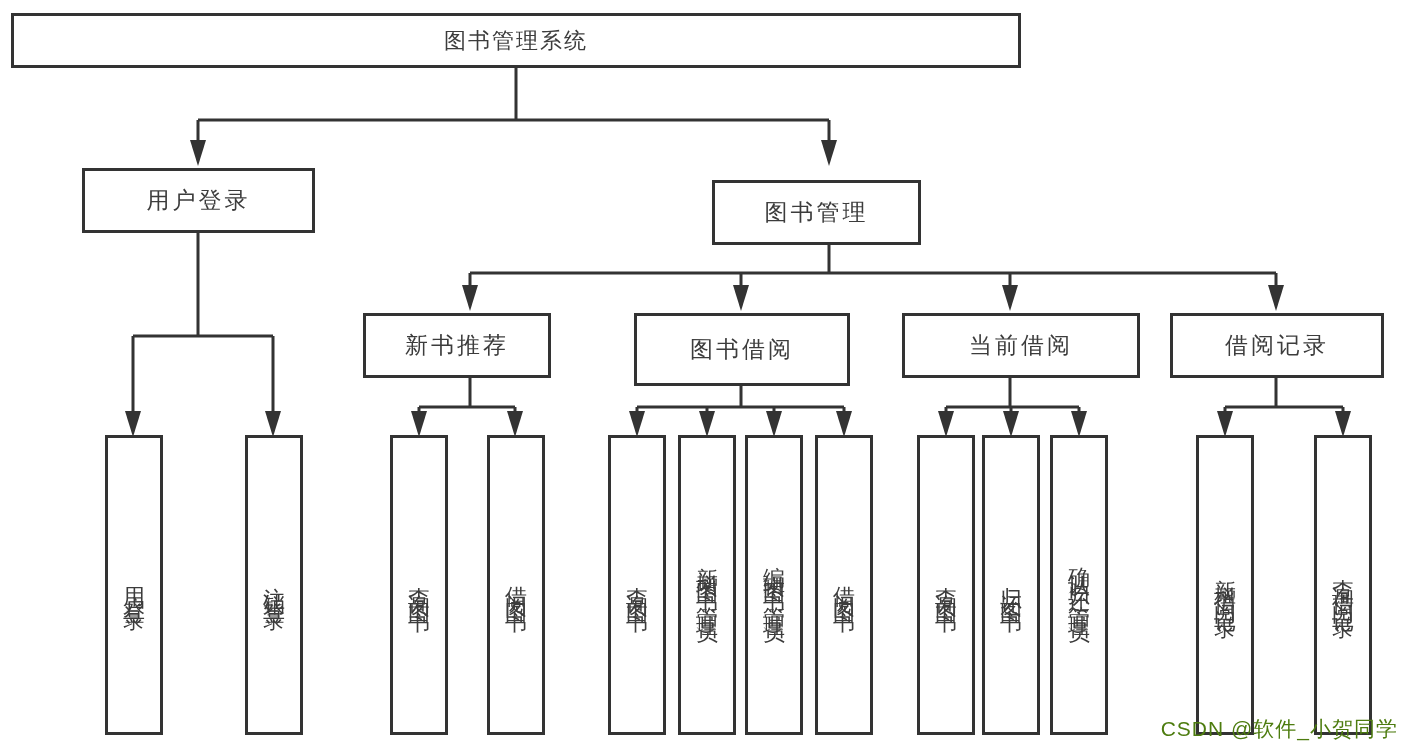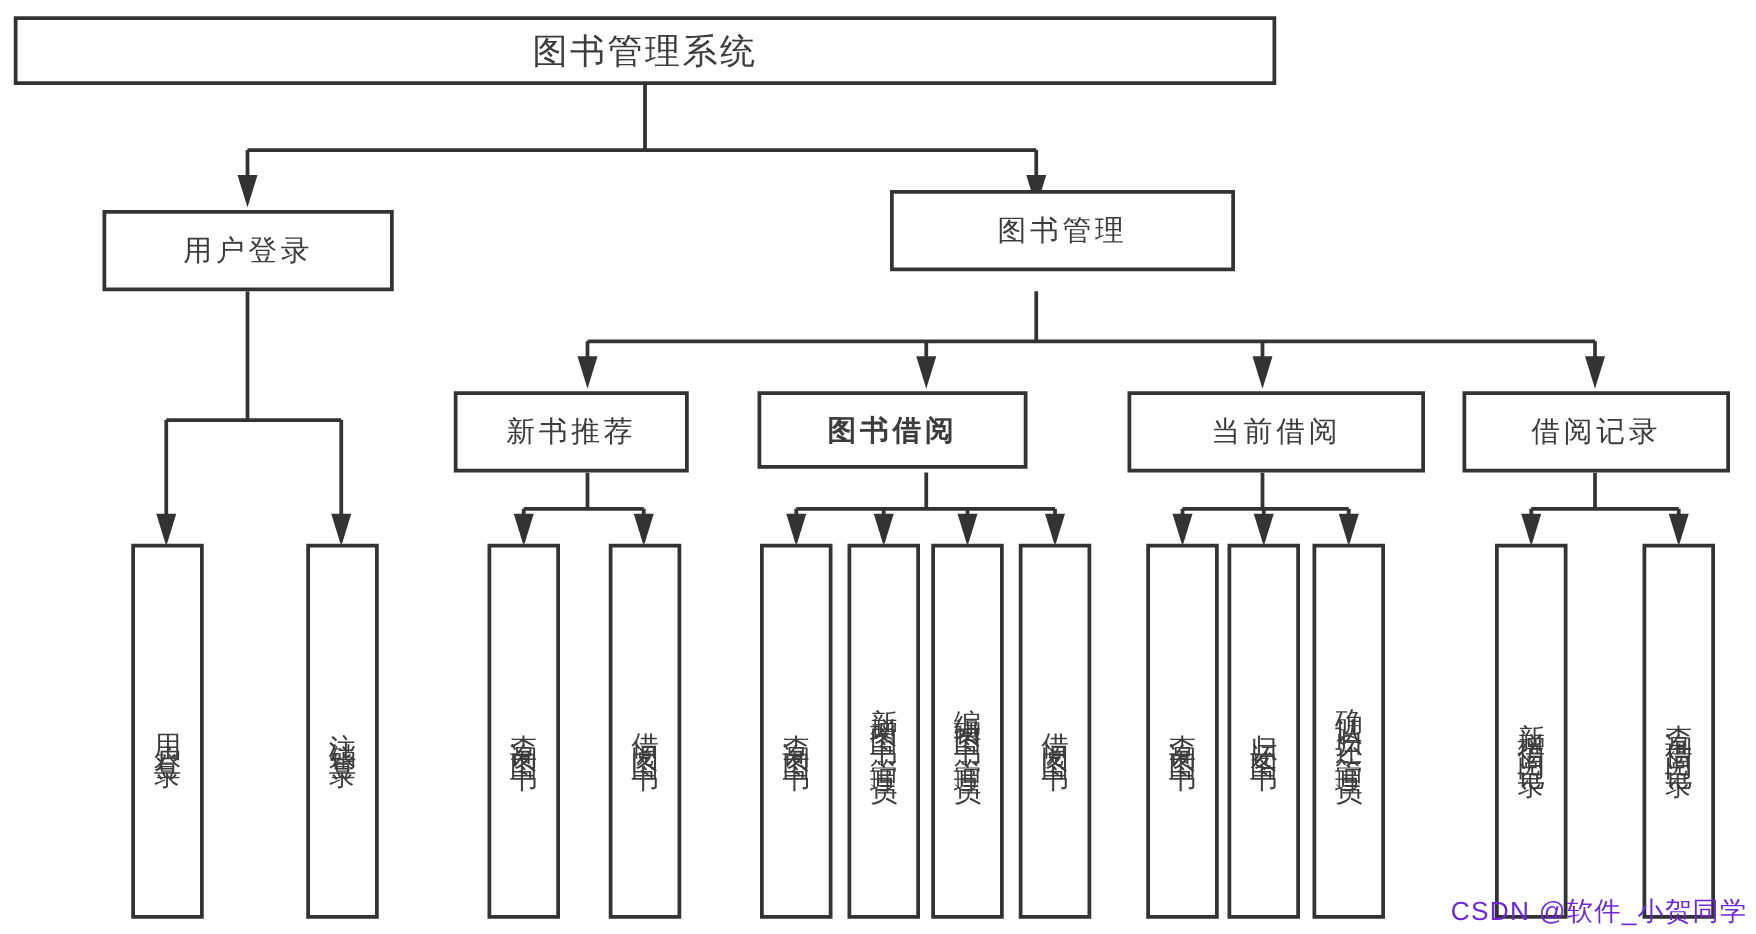--- a/index.html
+++ b/index.html
@@ -23,21 +23,21 @@
     background: #ffffff;
     border: 3px solid #333333;
     display: flex;
     align-items: center;
     justify-content: center;
     font-size: 23px;
     letter-spacing: 3px;
     color: #3c3c3c;
     white-space: nowrap;
   }
-  .node.root { font-size: 28px; letter-spacing: 2px; }
+  .node.root { font-size: 22px; letter-spacing: 2px; }
   .leaf {
     position: absolute;
     top: 435px;
     width: 58px;
     height: 300px;
     background: #ffffff;
     border: 3px solid #333333;
     display: flex;
     align-items: center;
     justify-content: center;
@@ -49,21 +49,21 @@
     text-orientation: mixed;
     letter-spacing: 8px;
     line-height: 1;
   }
   .watermark {
     position: absolute;
     right: 7px;
     bottom: 4px;
     font-size: 21px;
     letter-spacing: 1px;
-    color: #6d28d9;
+    color: #4d7c0f;
     z-index: 10;
   }
 </style>
 </head>
 <body>
 
 <div class="canvas">
 
   <svg class="connectors" viewBox="0 0 1405 747" xmlns="http://www.w3.org/2000/svg">
 
@@ -100,24 +100,24 @@
         <polygon points="1003,411 1019,411 1011,437" fill="#333333"></polygon>
         <polygon points="1071,411 1087,411 1079,437" fill="#333333"></polygon>
         <polygon points="1217,411 1233,411 1225,437" fill="#333333"></polygon>
         <polygon points="1335,411 1351,411 1343,437" fill="#333333"></polygon>
       </g>
   </svg>
 
   <div class="node root" style="left:11px; top:13px; width:1010px; height:55px;">图书管理系统</div>
 
   <div class="node" style="left:82px; top:168px; width:233px; height:65px;">用户登录</div>
-  <div class="node" style="left:712px; top:152px; width:276px; height:65px;">图书管理</div>
+  <div class="node" style="left:712px; top:180px; width:209px; height:65px;">图书管理</div>
 
   <div class="node" style="left:363px; top:313px; width:188px; height:65px;">新书推荐</div>
-  <div class="node" style="left:606px; top:313px; width:216px; height:62px;font-weight:bold;">图书借阅</div>
+  <div class="node" style="left:634px; top:313px; width:216px; height:73px;">图书借阅</div>
   <div class="node" style="left:902px; top:313px; width:238px; height:65px;">当前借阅</div>
   <div class="node" style="left:1170px; top:313px; width:214px; height:65px;">借阅记录</div>
 
   <div class="leaf" style="left:105px;">
     <span>用户登录</span>
   </div>
   <div class="leaf" style="left:245px;">
     <span>注销登录</span>
   </div>
 

